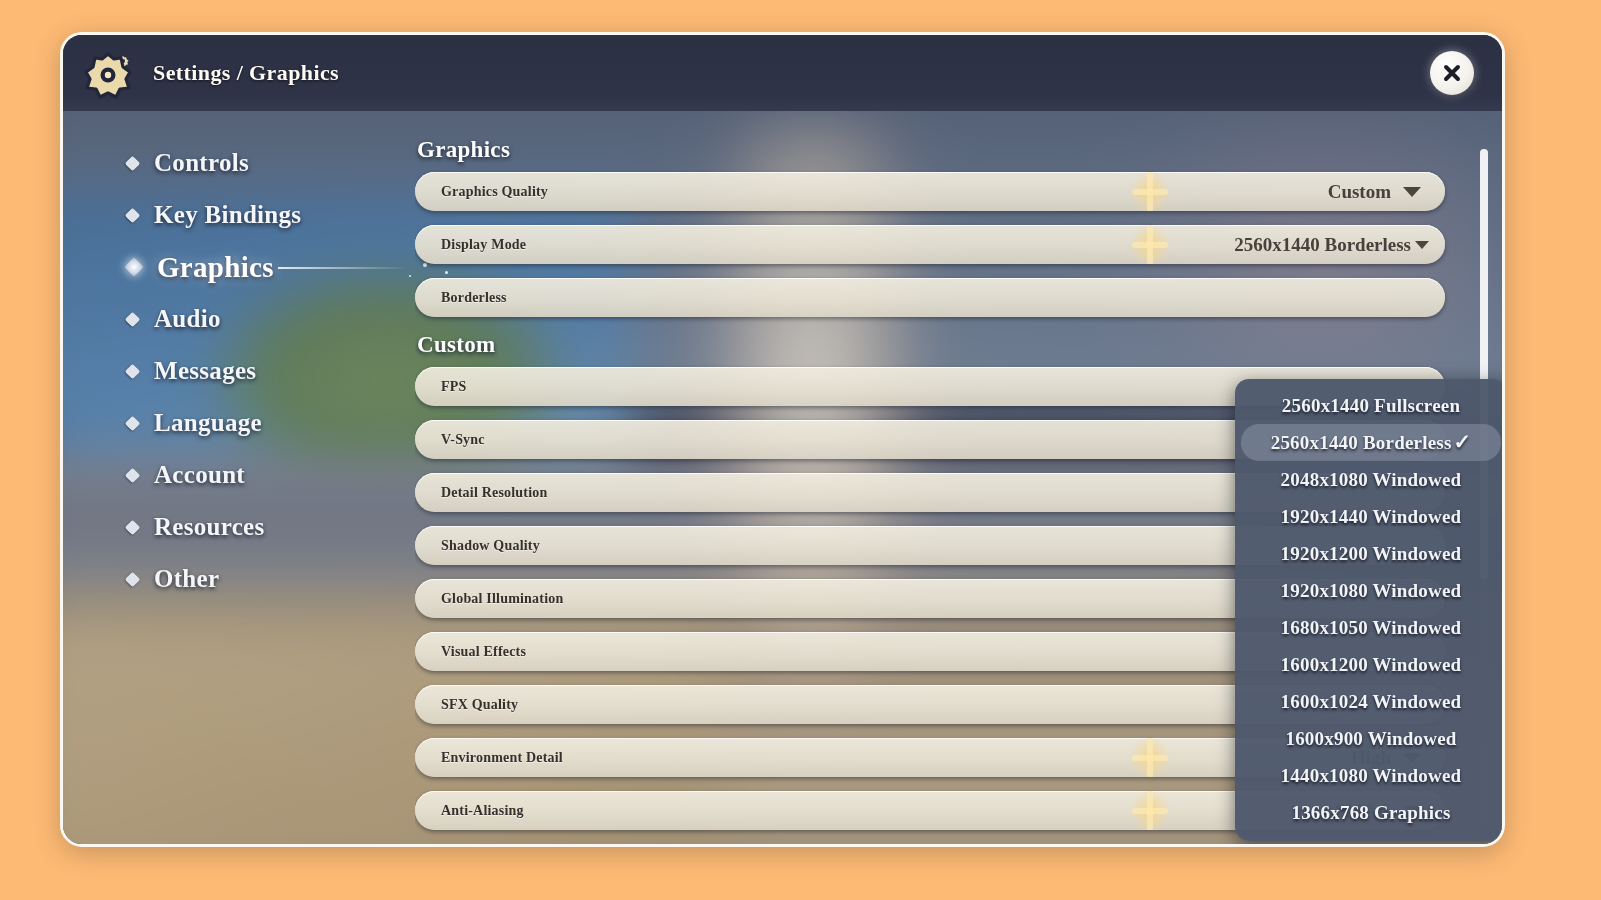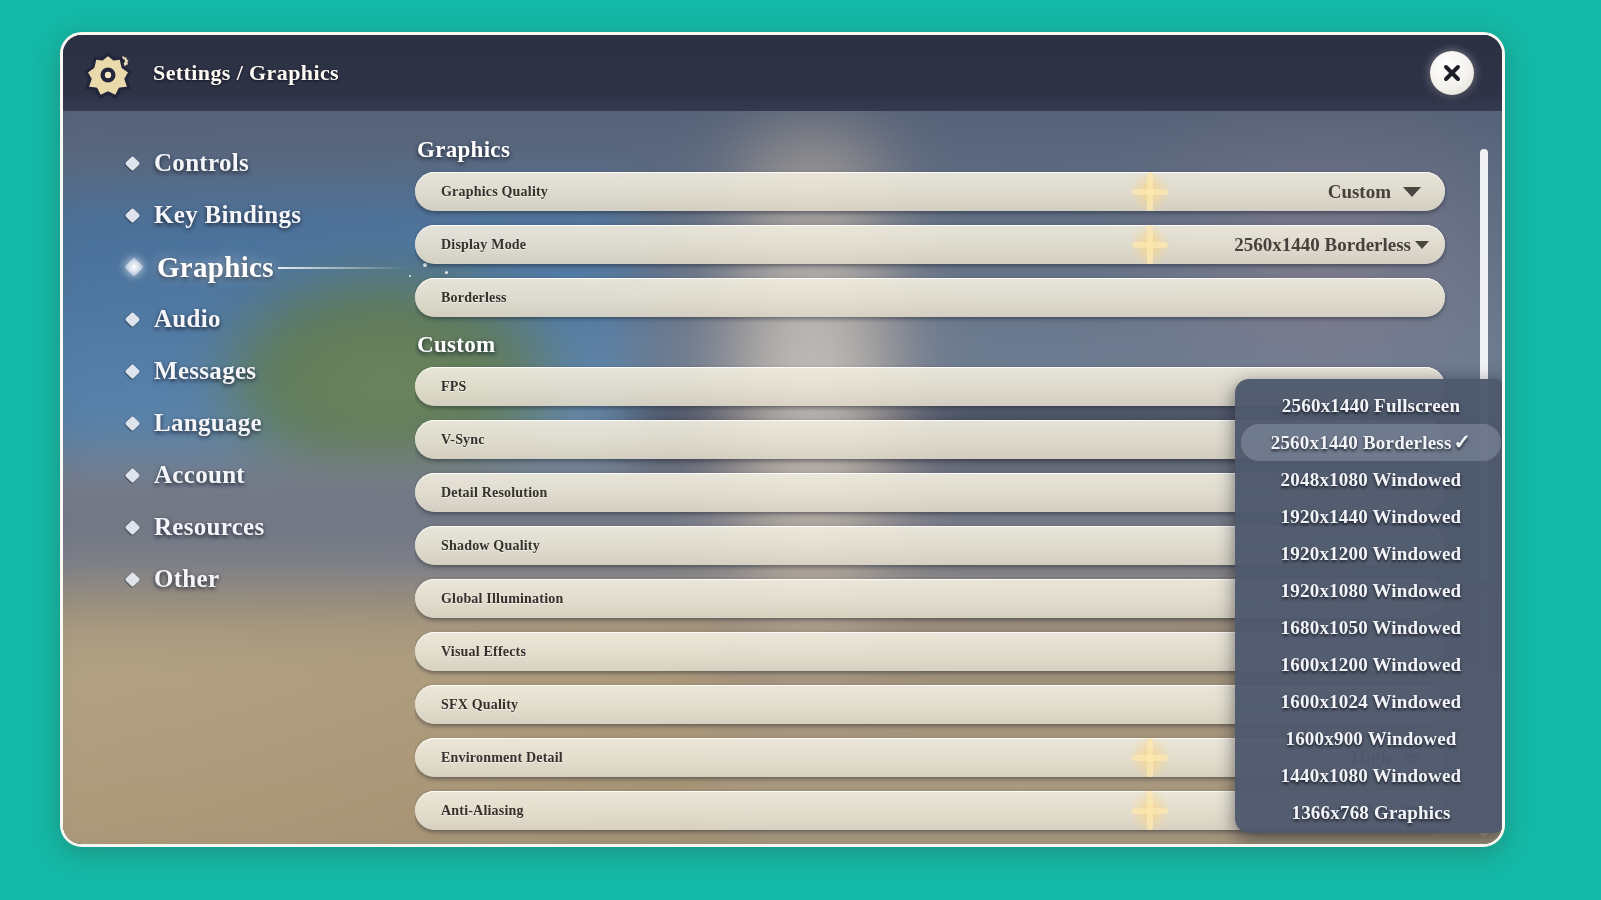--- a/index.html
+++ b/index.html
@@ -9,21 +9,21 @@
     height: 900px;
     overflow: hidden;
     background: #f6f2e9;
     font-family: "Liberation Sans", sans-serif;
   }
 
   #root {
     position: relative;
     width: 1601px;
     height: 900px;
-    background: #14b8a6;
+    background: #fdba74;
   }
 
   
   .panel {
     position: absolute;
     left: 60px;
     top: 32px;
     width: 1445px;
     height: 815px;
     border-radius: 22px;
@@ -270,21 +270,21 @@
 
   
   .dropdown {
     position: absolute;
     left: 1172px;
     top: 268px;
     width: 272px;
     border-radius: 14px;
     background: rgba(78,89,108,0.97);
     box-shadow: 0 5px 18px rgba(10,14,25,0.55);
-    padding: 8px 0 2px 0;
+    padding: 8px 0 10px 0;
     z-index: 30;
   }
   .dd-item {
     height: 37px;
     display: flex;
     align-items: center;
     justify-content: center;
     color: #f2f4f8;
     font-size: 19px;
     font-weight: 700;

